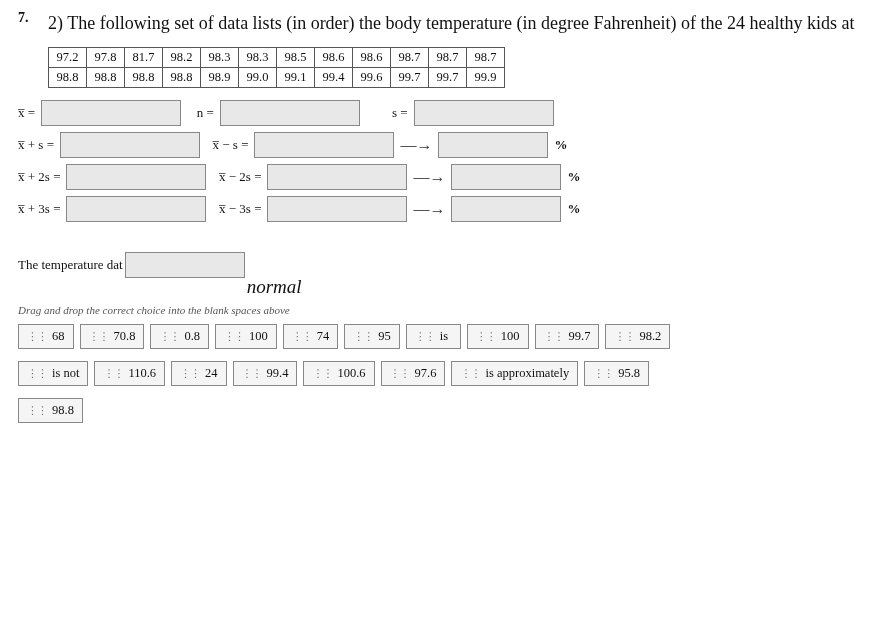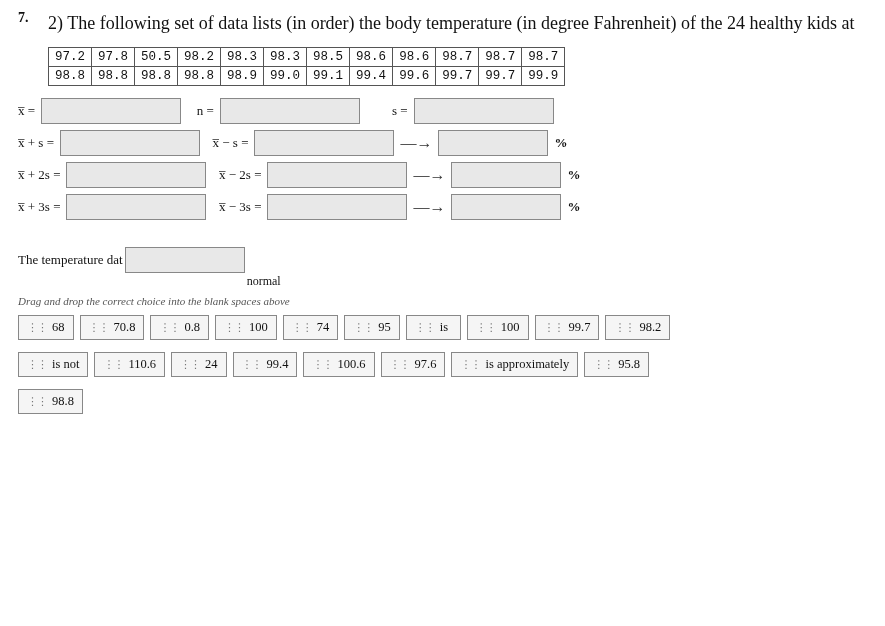--- a/index.html
+++ b/index.html
@@ -30,23 +30,22 @@
 
     
     .data-table {
       border-collapse: collapse;
       margin: 8px 0 12px 30px;
       font-size: 12.5px;
     }
     .data-table td {
       border: 1px solid #555;
       padding: 2px 6px;
-      text-align: left;
+      text-align: center;
       min-width: 38px;
-      font-family: Liberation Mono, monospace;
     }
 
     
     .calc-area {
       margin-left: 0;
       padding-left: 0;
     }
 
     .calc-row {
       display: flex;
@@ -92,21 +91,22 @@
     }
 
     .normal-row {
       display: flex;
       align-items: center;
       margin: 10px 0 6px 0;
       gap: 2px;
       font-size: 14px;
     }
     .normal-word {
-      font-size: 12px;
+      font-style: italic;
+      font-size: 19px;
       margin-top: 44px;
     }
 
     
     .drag-instruction {
       font-size: 11px;
       color: #555;
       margin: 4px 0 8px 0;
       font-style: italic;
     }
@@ -145,21 +145,21 @@
   <div class="problem-text">
     <div>2) The following set of data lists (in order) the body temperature (in degree Fahrenheit) of the 24 healthy kids at</div>
   </div>
 </div>
 
 <table class="data-table">
   <tbody id="table-body">
   <tr>
         <td>97.2</td>
         <td>97.8</td>
-        <td>50.5</td>
+        <td>81.7</td>
         <td>98.2</td>
         <td>98.3</td>
         <td>98.3</td>
         <td>98.5</td>
         <td>98.6</td>
         <td>98.6</td>
         <td>98.7</td>
         <td>98.7</td>
         <td>98.7</td>
       </tr>

